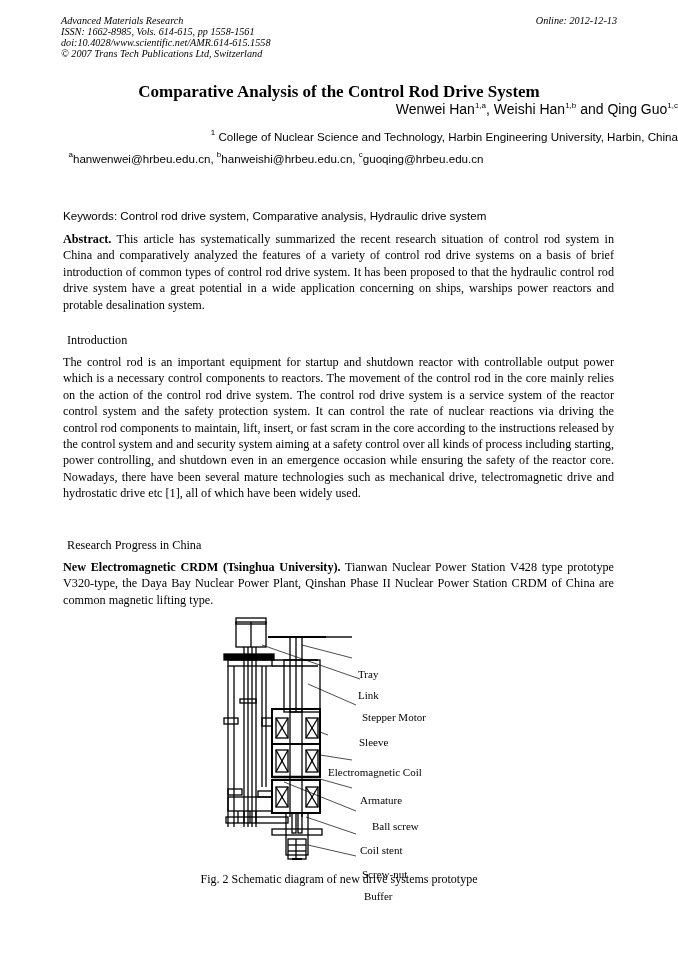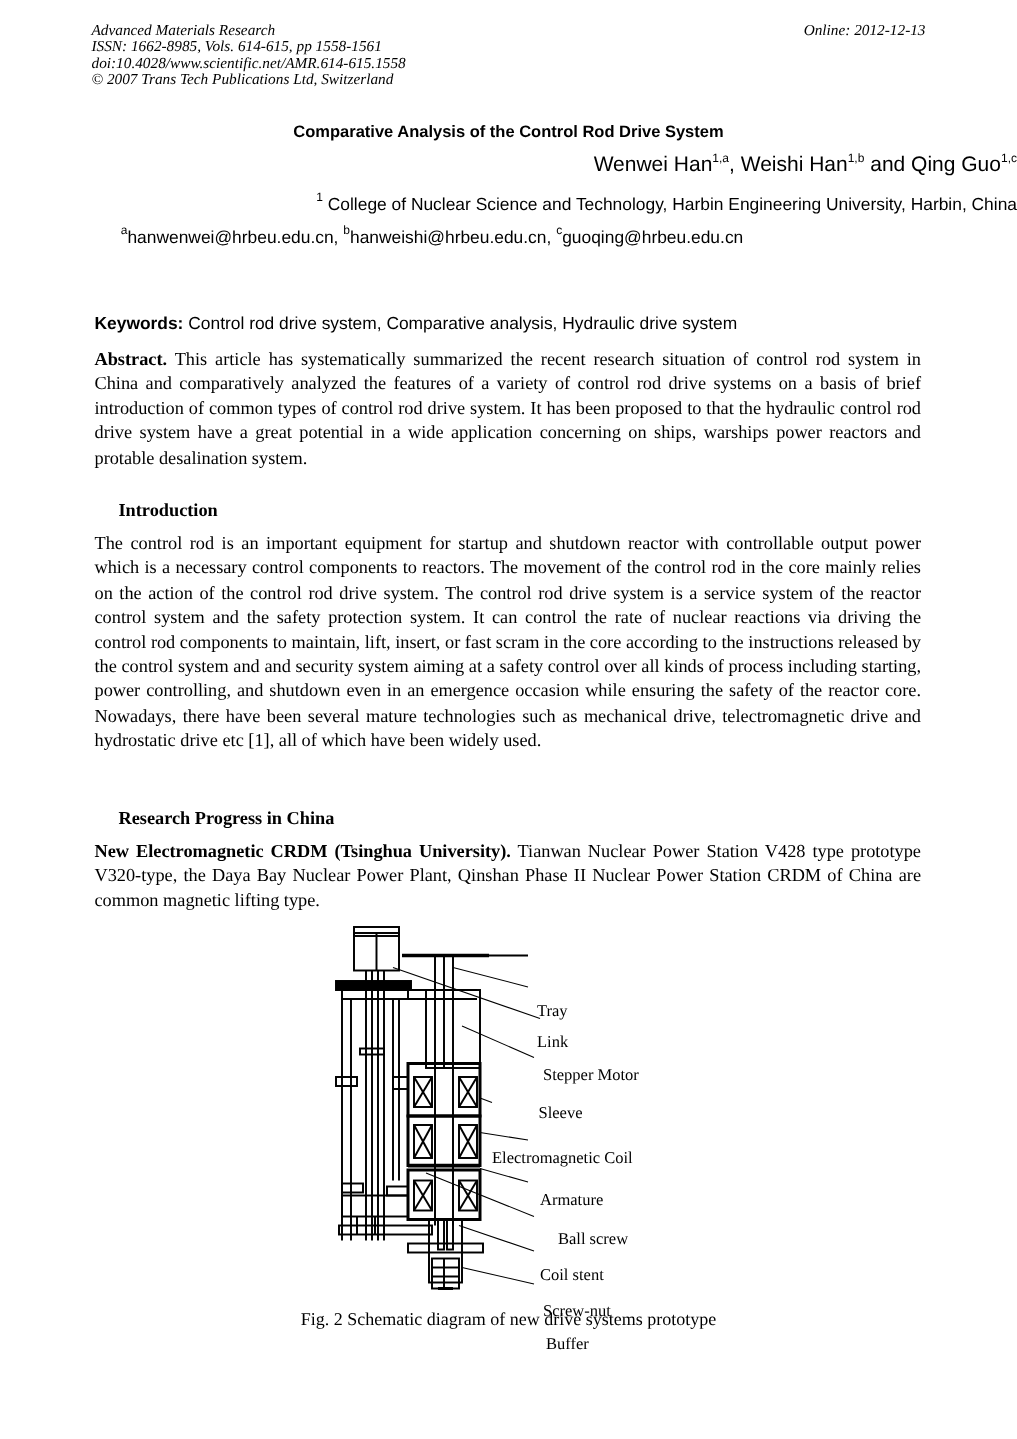--- a/index.html
+++ b/index.html
@@ -1,28 +1,28 @@
 <!DOCTYPE html>
 <html><head>
 <meta charset="utf-8">
 <style>
   html, body { margin: 0; padding: 0; background: #ffffff; }
   body { width: 678px; height: 959px; position: relative; overflow: hidden; color: #000; font-family: "Liberation Serif", serif; }
   .header-left { position: absolute; left: 61px; top: 15px; font-style: italic; font-size: 10.2px; line-height: 11px; }
   .header-right { position: absolute; right: 61px; top: 15px; font-style: italic; font-size: 10.2px; line-height: 11px; }
-  .title { position: absolute; left: 0; width: 678px; top: 82px; text-align: center; font-family: Liberation Sans, sans-serif; font-weight: bold; font-size: 11px; }
+  .title { position: absolute; left: 0; width: 678px; top: 82px; text-align: center; font-family: Liberation Serif, serif; font-weight: bold; font-size: 17px; }
   .authors { position: absolute; left: 0; width: 678px; top: 101px; text-align: right; font-family: "Liberation Sans", sans-serif; font-size: 14px; }
   .authors sup, .affil sup, .emails sup { font-size: 8px; vertical-align: 6px; line-height: 0; }
   .affil { position: absolute; left: 0; width: 678px; top: 130px; text-align: right; font-family: "Liberation Sans", sans-serif; font-size: 11.6px; }
-  .emails { position: absolute; left: 16px; width: 544px; top: 152px; text-align: center; font-family: "Liberation Sans", sans-serif; font-size: 11.6px; }
+  .emails { position: absolute; left: 4px; width: 544px; top: 152px; text-align: center; font-family: "Liberation Sans", sans-serif; font-size: 11.6px; }
   .keywords { position: absolute; left: 63px; top: 196px; font-family: "Liberation Sans", sans-serif; font-size: 11.6px; }
-  .keywords b { font-weight: bold; }
+  .keywords b { font-weight: normal; }
   .para { position: absolute; left: 63px; width: 551px; font-size: 12.2px; line-height: 16.4px; text-align: justify; }
   .para b { font-weight: bold; }
-  .heading { position: absolute; left: 79px; font-weight: bold; font-size: 12.2px; }
+  .heading { position: absolute; left: 67px; font-weight: normal; font-size: 12.2px; }
   .figure { position: absolute; left: 222px; top: 617px; width: 250px; height: 250px; }
   .fig-label { position: absolute; font-size: 11px; white-space: nowrap; margin-top: 40px; }
   .caption { position: absolute; left: 0; width: 678px; top: 872px; text-align: center; font-size: 12px; }
 </style>
 </head>
 <body>
 
 <div class="header-left">
   <div>Advanced Materials Research</div>
   <div>ISSN: 1662-8985, Vols. 614-615, pp 1558-1561</div>

